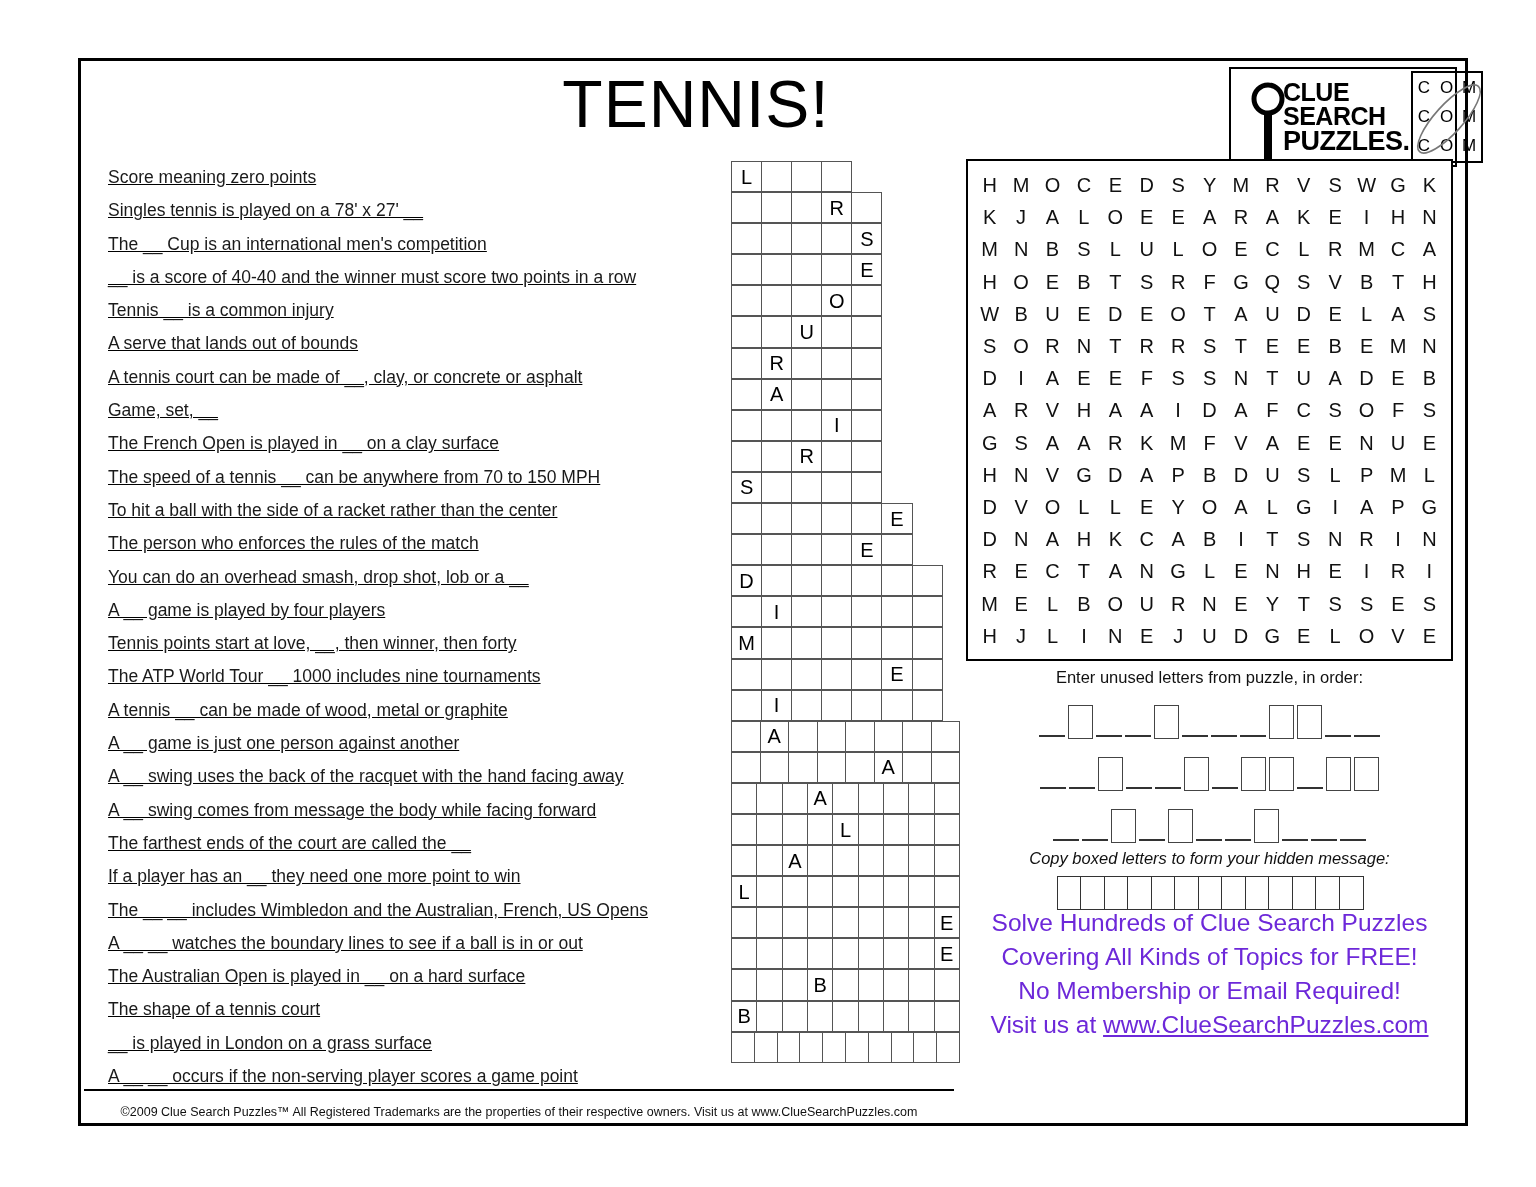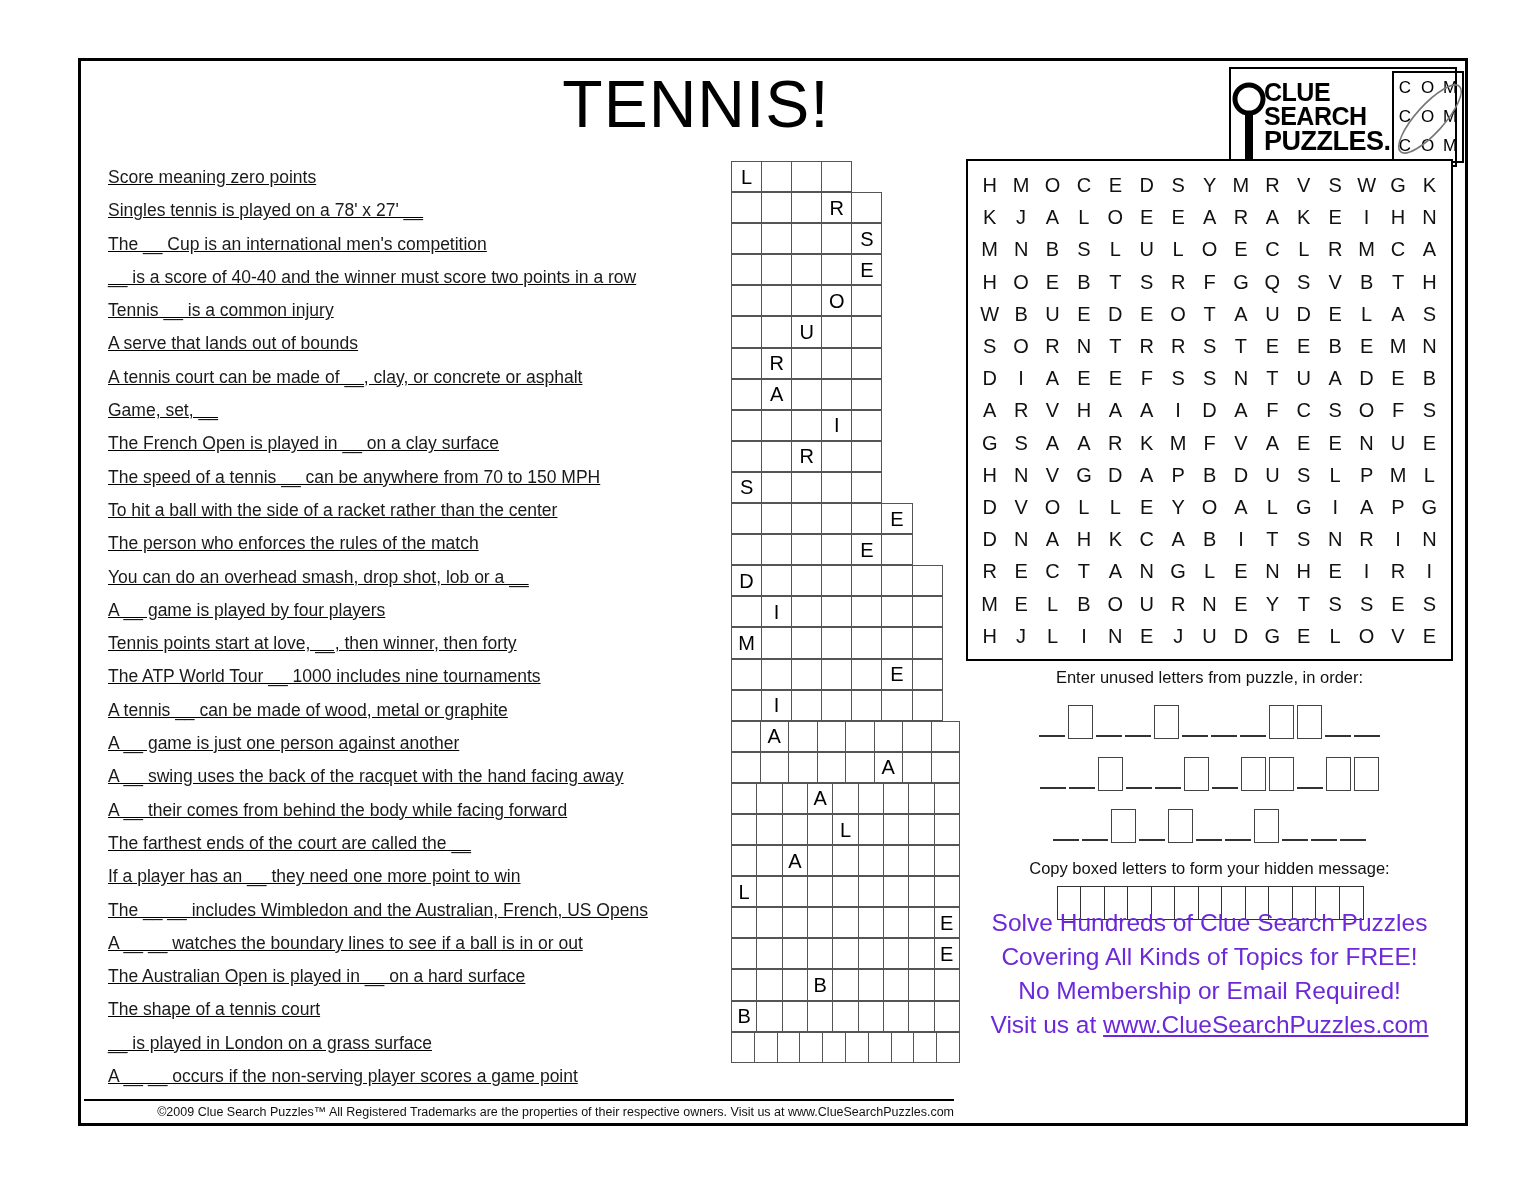--- a/index.html
+++ b/index.html
@@ -37,21 +37,21 @@
     line-height: 1;
   }
   #logo {
     position: absolute;
     right: 8px; top: 6px;
     width: 228px; height: 100px;
     border: 2px solid #000;
     background: #fff;
     display: flex;
     align-items: center;
-    padding: 2px 1px;
+    padding: 2px 20px;
   }
   #logo .glass { width: 34px; height: 92px; flex: 0 0 34px; }
   #logo .wordmark {
     flex: 1 1 auto;
     display: flex;
     flex-direction: column;
     justify-content: center;
     margin-left: -2px;
   }
   #logo .wordmark span {
@@ -172,21 +172,21 @@
     background: #333;
     margin-bottom: 3px;
   }
   .blankline .boxslot {
     width: 25px;
     height: 34px;
     border: 1.5px solid #444;
     margin-bottom: 1px;
     background: #fff;
   }
-  #msgcaption { margin-top: 14px; }
+  #msgcaption { margin-top: 4px; font-style: italic; }
   #msgboxes {
     display: flex;
     justify-content: center;
     margin-top: 6px;
   }
   #msgboxes .mbox {
     width: 25px; height: 34px;
     border: 1.5px solid #333;
     margin-right: -1.5px;
     background: #fff;
@@ -206,22 +206,22 @@
     white-space: nowrap;
   }
   #promo .urlline u { text-decoration: underline; }
 
   
   #footer {
     position: absolute;
     left: 3px; bottom: 4px;
     width: 870px;
     border-top: 2px solid #000;
-    padding-top: 4px;
-    text-align: right;
+    padding-top: 14px;
+    text-align: center;
     font-size: 12.5px;
     color: #111;
     white-space: nowrap;
   }
 </style>
 </head>
 <body>
 
 <div id="page">
   <div id="sheet">
@@ -271,21 +271,21 @@
         <div class="clue">The speed of a tennis __ can be anywhere from 70 to 150 MPH</div>
         <div class="clue">To hit a ball with the side of a racket rather than the center</div>
         <div class="clue">The person who enforces the rules of the match</div>
         <div class="clue">You can do an overhead smash, drop shot, lob or a __</div>
         <div class="clue">A __ game is played by four players</div>
         <div class="clue">Tennis points start at love, __, then winner, then forty</div>
         <div class="clue">The ATP World Tour __ 1000 includes nine tournaments</div>
         <div class="clue">A tennis __ can be made of wood, metal or graphite</div>
         <div class="clue">A __ game is just one person against another</div>
         <div class="clue">A __ swing uses the back of the racquet with the hand facing away</div>
-        <div class="clue">A __ their comes from behind the body while facing forward</div>
+        <div class="clue">A __ swing comes from message the body while facing forward</div>
         <div class="clue">The farthest ends of the court are called the __</div>
         <div class="clue">If a player has an __ they need one more point to win</div>
         <div class="clue">The __ __ includes Wimbledon and the Australian, French, US Opens</div>
         <div class="clue">A __ __ watches the boundary lines to see if a ball is in or out</div>
         <div class="clue">The Australian Open is played in __ on a hard surface</div>
         <div class="clue">The shape of a tennis court</div>
         <div class="clue">__ is played in London on a grass surface</div>
         <div class="clue">A __ __ occurs if the non-serving player scores a game point</div>
       </div>
 

